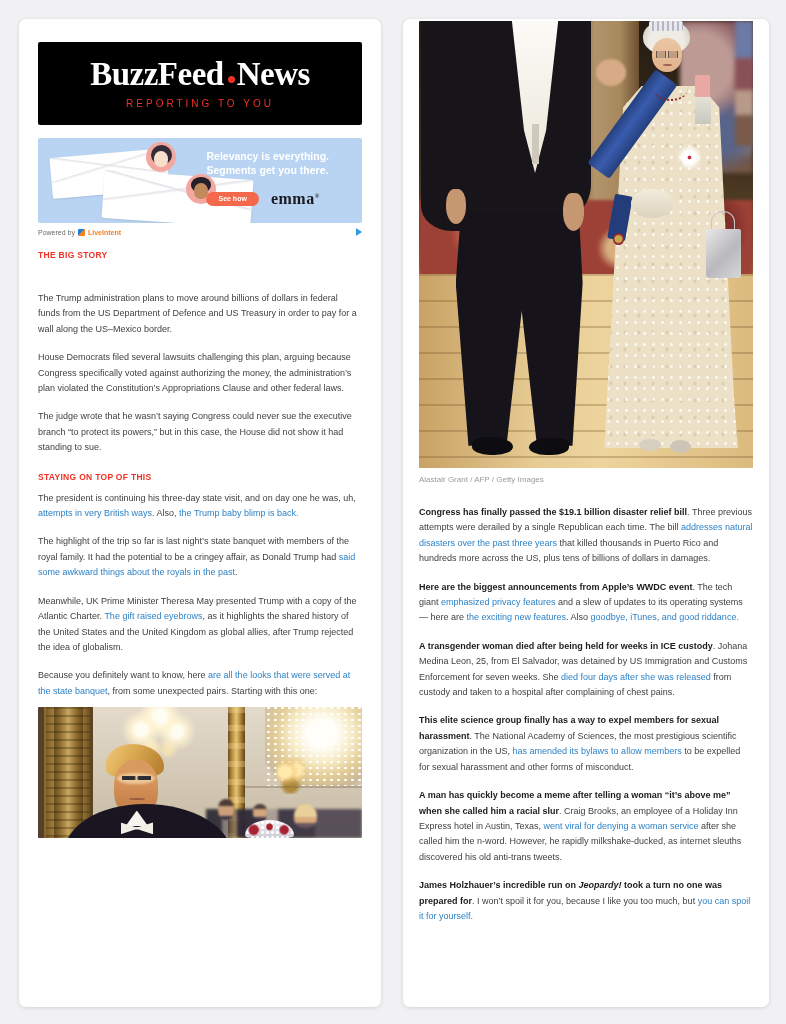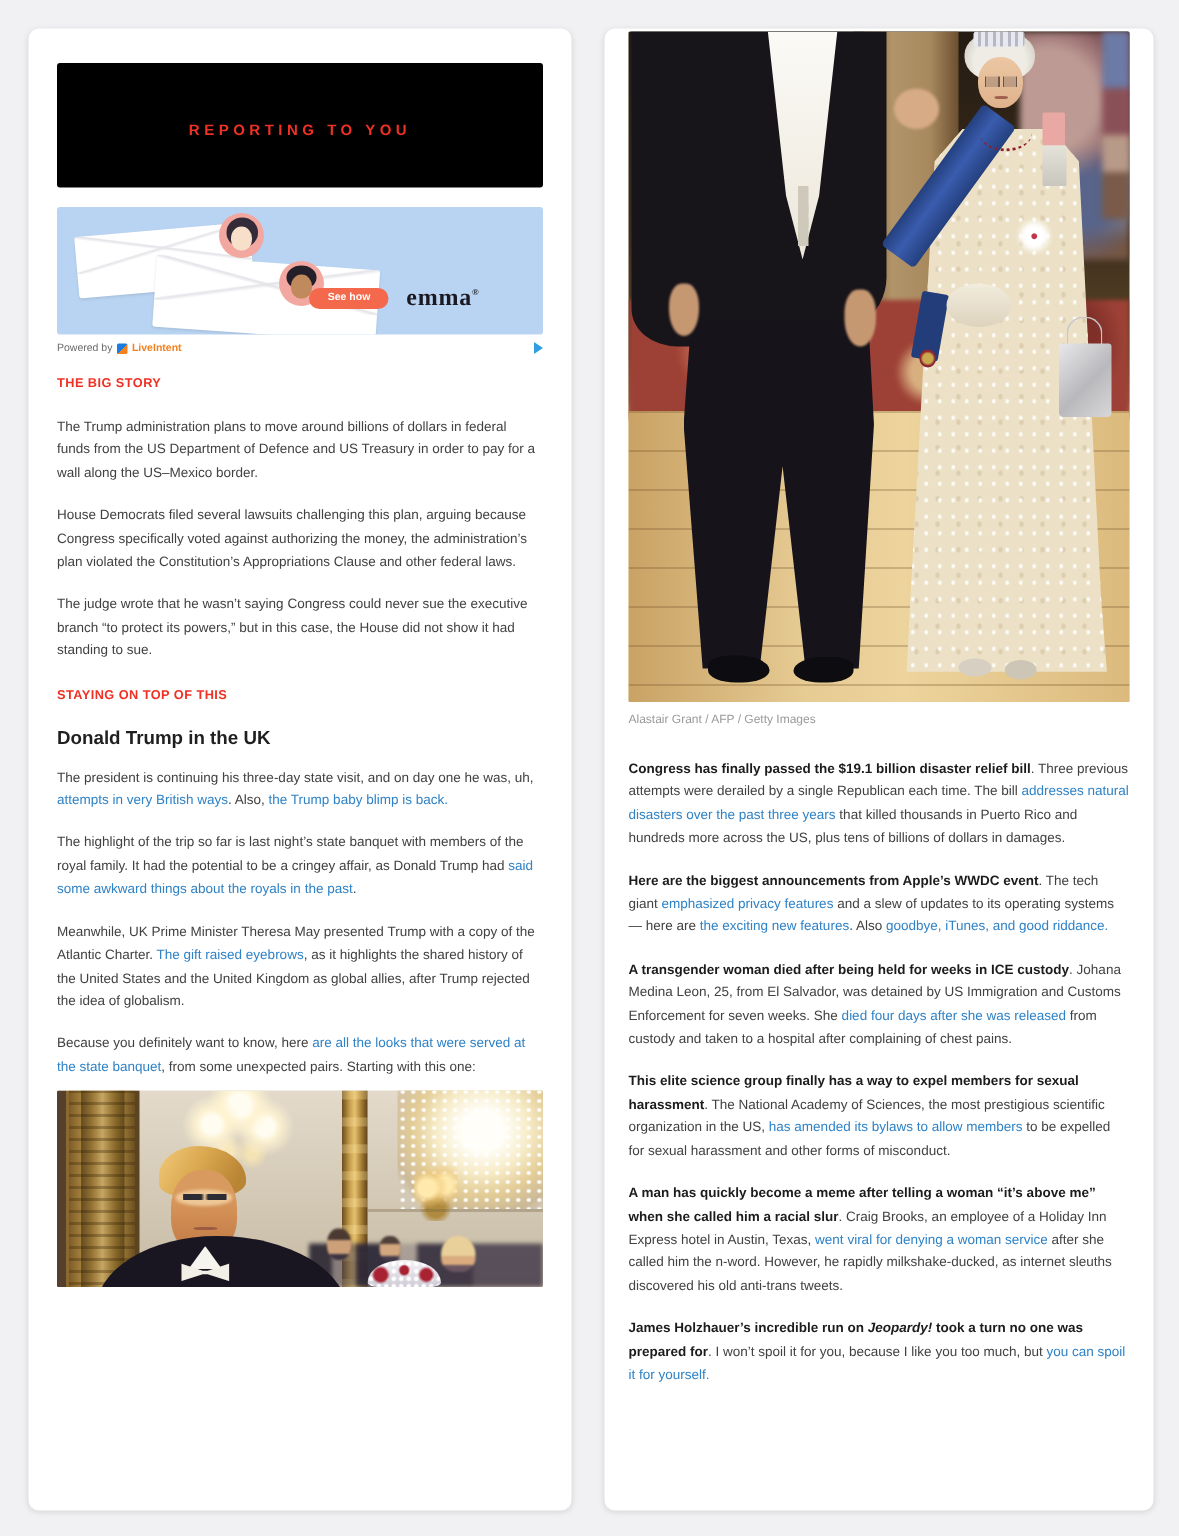--- a/index.html
+++ b/index.html
@@ -11,21 +11,21 @@
   html,body{margin:0;padding:0}
   body{width:786px;height:1024px;background:#f1f1f3;font-family:"Liberation Sans",sans-serif;position:relative;overflow:hidden}
   .card{position:absolute;top:19px;height:988px;background:#fff;border-radius:7px;box-shadow:0 1px 4px rgba(0,0,0,.12);overflow:hidden}
   #left-card{left:19px;width:362px;padding:0 19px}
   #right-card{left:403px;width:366px;padding:0 16px}
 
   
   .logo-box{margin-top:23px;height:83px;background:var(--logo-background);border-radius:2px;display:flex;flex-direction:column;align-items:center;justify-content:center}
   .brand-line{font-family:"Liberation Serif",serif;font-weight:bold;color:#fff;font-size:33px;line-height:1;letter-spacing:-.5px;white-space:nowrap}
   .brand-dot{display:inline-block;width:7px;height:7px;background:var(--accent-red);border-radius:50%;margin:0 2px 2px 4px}
-  .tagline{margin-top:7px;color:var(--accent-red);font-size:10px;font-weight:bold;letter-spacing:3px}
+  .tagline{margin-top:7px;color:var(--accent-red);font-size:10px;font-weight:normal;letter-spacing:3px}
 
   
   .ad{position:relative;margin-top:13px;height:85px;background:var(--ad-background);border-radius:2px;overflow:hidden}
   .s{position:absolute}
   .env{background:#fff;border-radius:2px;box-shadow:0 1px 2px rgba(0,0,0,.10)}
   .env:after{content:"";position:absolute;left:0;top:0;width:100%;height:62%;
      background:linear-gradient(to bottom right,transparent 47%,#e3e3e8 49%,transparent 53%),
                 linear-gradient(to bottom left,transparent 47%,#e3e3e8 49%,transparent 53%)}
   .avatar{border-radius:50%;overflow:hidden}
   .avatar .hair{position:absolute;border-radius:50%}
@@ -38,52 +38,57 @@
   .powered-left{display:flex;align-items:center;gap:3px}
   .li-mark{width:7px;height:7px;border-radius:1px;background:linear-gradient(135deg,#1a7ee0 50%,var(--liveintent-orange) 50%)}
   .li-name{color:var(--liveintent-orange);font-weight:bold}
   .adchoices{width:0;height:0;border-top:4px solid transparent;border-bottom:4px solid transparent;border-left:6px solid var(--adchoices-blue)}
 
   
   .label{font-size:8.5px;line-height:11px;font-weight:bold;letter-spacing:.3px;color:var(--accent-red)}
   .label.mt28{margin-top:12px}.label.mt16{margin-top:16px}.label.mt18{margin-top:18px}
   .headline{margin-top:13px;font-size:12.5px;line-height:21px;font-weight:bold;color:#1f1f1f}
   .paras p{margin:13px 0 0;font-size:9px;line-height:15.4px;color:#414141}
-  .paras.first-16 p:first-child{margin-top:16px}
+  .paras.first-16 p:first-child{margin-top:30px}
   .paras.first-8 p:first-child{margin-top:8px}
   .paras.first-14 p:first-child{margin-top:20px}
   .seg-l{color:var(--link-blue)}
   .seg-b{font-weight:bold;color:#1c1c1c}
   .seg-bi{font-weight:bold;font-style:italic;color:#1c1c1c}
   .credit{margin-top:7px;font-size:8px;line-height:10px;color:#9a9a9a}
 
   
   .photo{position:relative;overflow:hidden;border-radius:1px}
   #queen-photo{margin-top:2px;height:447px;background:linear-gradient(180deg,#241b12 0%,#3d2d1d 30%,#5d4628 48%,#8a6b42 55%,#d3b27c 58%,#dfc28a 75%,#d6b67c 100%)}
   #trump-photo{margin-top:8px;height:131px;background:linear-gradient(180deg,#e3dacb,#d2c7b3 60%,#c6baa4)}
 </style>
 </head>
 <body>
 
 <div class="card" id="left-card">
 
   <div class="logo-box">
+    <div class="brand-line"><span>BuzzFeed</span><span class="brand-dot"></span><span>News</span></div>
     <div class="tagline">REPORTING TO YOU</div>
   </div>
 
   <div class="ad">
     <div class="s env" style="left:4%;top:18%;width:36%;height:48%;transform:rotate(-5deg)"></div>
     <div class="s env" style="left:20%;top:44%;width:46%;height:56%;transform:rotate(4deg)"></div>
     <div class="s avatar" style="left:108px;top:4px;width:30px;height:30px;background:#f2a8a0">
       <div class="hair" style="left:16%;top:10%;width:70%;height:66%;background:#332c38"></div>
       <div class="face" style="left:28%;top:30%;width:46%;height:52%;background:#f7dfc9"></div>
     </div>
     <div class="s avatar" style="left:148px;top:36px;width:30px;height:30px;background:#f2a8a0">
       <div class="hair" style="left:18%;top:10%;width:66%;height:52%;background:#241f28"></div>
       <div class="face" style="left:28%;top:30%;width:46%;height:52%;background:#c08a5c"></div>
+    </div>
+    <div class="s" style="left:52%;top:11px">
+      <div class="ad-line">Relevancy is everything.</div>
+      <div class="ad-line">Segments get you there.</div>
     </div>
     <div class="s" style="left:52%;top:52px;display:flex;align-items:center;gap:12px">
       <span class="cta-btn">See how</span>
       <span class="emma"><span>emma</span><sup>®</sup></span>
     </div>
   </div>
 
   <div class="powered-row">
     <div class="powered-left">
       <span>Powered by</span>
@@ -94,21 +99,20 @@
   </div>
 
   <div class="label mt28">THE BIG STORY</div>
   <div class="paras first-16">
       <p><span>The Trump administration plans to move around billions of dollars in federal funds from the US Department of Defence and US Treasury in order to pay for a wall along the US–Mexico border.</span></p>
       <p><span>House Democrats filed several lawsuits challenging this plan, arguing because Congress specifically voted against authorizing the money, the administration’s plan violated the Constitution’s Appropriations Clause and other federal laws.</span></p>
       <p><span>The judge wrote that he wasn’t saying Congress could never sue the executive branch “to protect its powers,” but in this case, the House did not show it had standing to sue.</span></p>
     </div>
 
   <div class="label mt16">STAYING ON TOP OF THIS</div>
-  <div class="headline">Donald Trump in the UK</div>
   <div class="paras first-8">
       <p><span>The president is continuing his three-day state visit, and on day one he was, uh, </span><span class="seg-l">attempts in very British ways</span><span>. Also, </span><span class="seg-l">the Trump baby blimp is back.</span></p>
       <p><span>The highlight of the trip so far is last night’s state banquet with members of the royal family. It had the potential to be a cringey affair, as Donald Trump had </span><span class="seg-l">said some awkward things about the royals in the past</span><span>.</span></p>
       <p><span>Meanwhile, UK Prime Minister Theresa May presented Trump with a copy of the Atlantic Charter. </span><span class="seg-l">The gift raised eyebrows</span><span>, as it highlights the shared history of the United States and the United Kingdom as global allies, after Trump rejected the idea of globalism.</span></p>
       <p><span>Because you definitely want to know, here </span><span class="seg-l">are all the looks that were served at the state banquet</span><span>, from some unexpected pairs. Starting with this one:</span></p>
     </div>
 
   <div class="photo" id="trump-photo">
     <div class="s" style="left:0;top:0;width:2%;height:100%;background:#54402c"></div>
     <div class="s" style="left:2%;top:0;width:15%;height:100%;border-left:2px solid #8a6a30;border-right:3px solid #5d4420;background:repeating-linear-gradient(180deg,rgba(60,40,10,.35) 0 2px,transparent 2px 8px),linear-gradient(90deg,#7c5c28,#c9a04e 35%,#e2c277 50%,#b8913f 70%,#6b4f22)"></div>

